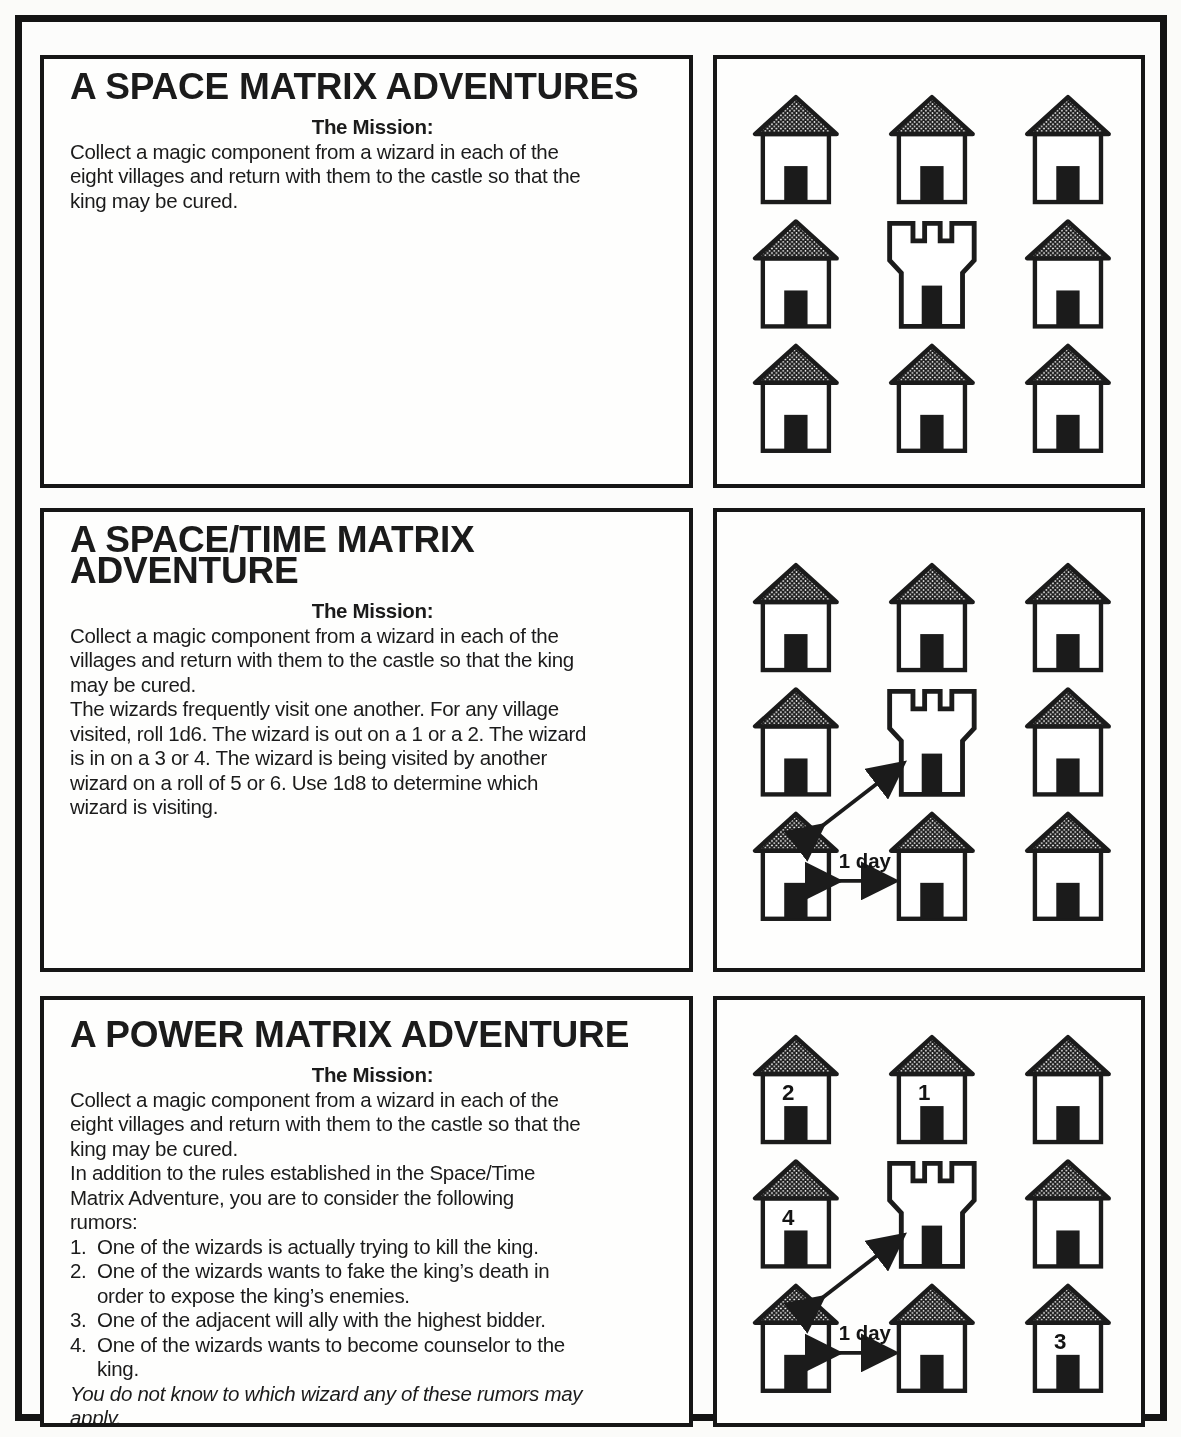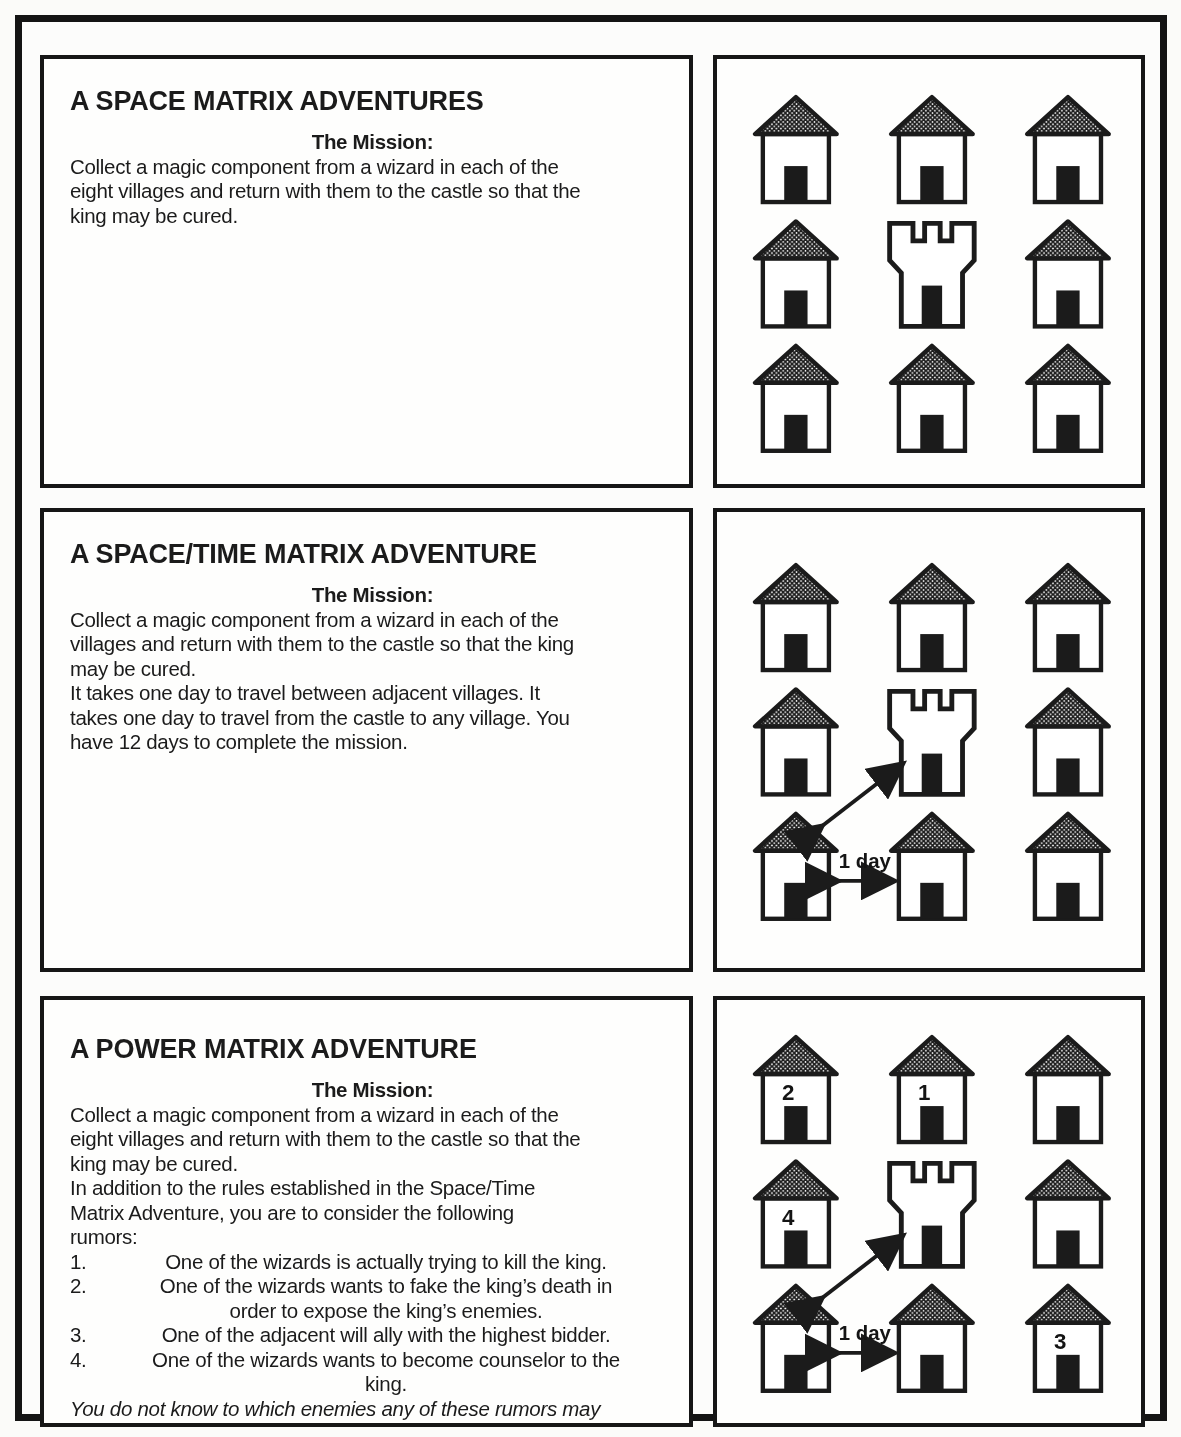--- a/index.html
+++ b/index.html
@@ -22,29 +22,29 @@
   .row1{margin-bottom:20px;}
   .row2{margin-bottom:24px;}
   .row1 .panel{height:433px;}
   .row2 .panel{height:464px;}
   .row3 .panel{height:431px;}
   .panel{box-sizing:border-box;border:4px solid #161616;background:#fefefd;overflow:hidden;}
   .text-panel{width:653px;padding:12px 14px 0 26px;}
   .row3 .text-panel{padding-top:19px;}
   .diagram-panel{width:432px;display:flex;align-items:center;justify-content:center;}
   h1.section-title{
-    margin:15px 0 13px 0;
-    font-size:27px;line-height:31px;
+    margin:0 0 13px 0;
+    font-size:37px;line-height:31px;
     font-weight:bold;letter-spacing:-0.2px;
   }
   .mission-label{font-weight:bold;text-align:center;}
   .text-panel p{margin:0;font-size:20.5px;line-height:24.5px;letter-spacing:-0.3px;white-space:pre-line;}
   .rumor{display:flex;font-size:20.5px;line-height:24.5px;letter-spacing:-0.3px;}
   .rumor .num{width:27px;flex:0 0 27px;}
-  .rumor .rtext{flex:1;white-space:pre-line;text-align:center;}
+  .rumor .rtext{flex:1;white-space:pre-line;}
   .closing{font-style:italic;}
   svg.diagram{display:block;}
   svg.diagram text{
     font-family:"Liberation Sans", sans-serif;
     font-weight:bold;fill:#141414;
   }
   .arrow{stroke:#1b1b1b;stroke-width:4;}
 </style>
 </head>
 <body>
@@ -95,23 +95,25 @@
     </div>
   </section>
 
   <section class="row row2">
     <div class="panel text-panel">
       <h1 class="section-title">A SPACE/TIME MATRIX ADVENTURE</h1>
       <p class="mission-label">The Mission:</p>
       <p>Collect a magic component from a wizard in each of the
 villages and return with them to the castle so that the king
 may be cured.</p>
-      <p>It takes one day to travel between adjacent villages. It
-takes one day to travel from the castle to any village. You
-have 12 days to complete the mission.</p>
+      <p>The wizards frequently visit one another. For any village
+visited, roll 1d6. The wizard is out on a 1 or a 2. The wizard
+is in on a 3 or 4. The wizard is being visited by another
+wizard on a roll of 5 or 6. Use 1d8 to determine which
+wizard is visiting.</p>
     </div>
     <div class="panel diagram-panel">
       <svg class="diagram" viewBox="0 0 424 424" width="418" height="412">
         <use href="#house" x="32" y="30"></use>
         <use href="#house" x="172" y="30"></use>
         <use href="#house" x="312" y="30"></use>
         <use href="#house" x="32" y="158"></use>
         <use href="#castle" x="163.5" y="156"></use>
         <use href="#house" x="312" y="158"></use>
         <use href="#house" x="32" y="286"></use>
@@ -145,21 +147,21 @@
       </div>
       <div class="rumor">
         <span class="num">3.</span>
         <span class="rtext">One of the adjacent will ally with the highest bidder.</span>
       </div>
       <div class="rumor">
         <span class="num">4.</span>
         <span class="rtext">One of the wizards wants to become counselor to the
 king.</span>
       </div>
-      <p class="closing">You do not know to which enemies any of these rumors may
+      <p class="closing">You do not know to which wizard any of these rumors may
 apply.</p>
     </div>
     <div class="panel diagram-panel">
       <svg class="diagram" viewBox="0 0 424 424" width="418" height="412">
         <use href="#house" x="32" y="30"></use>
         <use href="#house" x="172" y="30"></use>
         <use href="#house" x="312" y="30"></use>
         <use href="#house" x="32" y="158"></use>
         <use href="#castle" x="163.5" y="156"></use>
         <use href="#house" x="312" y="158"></use>

